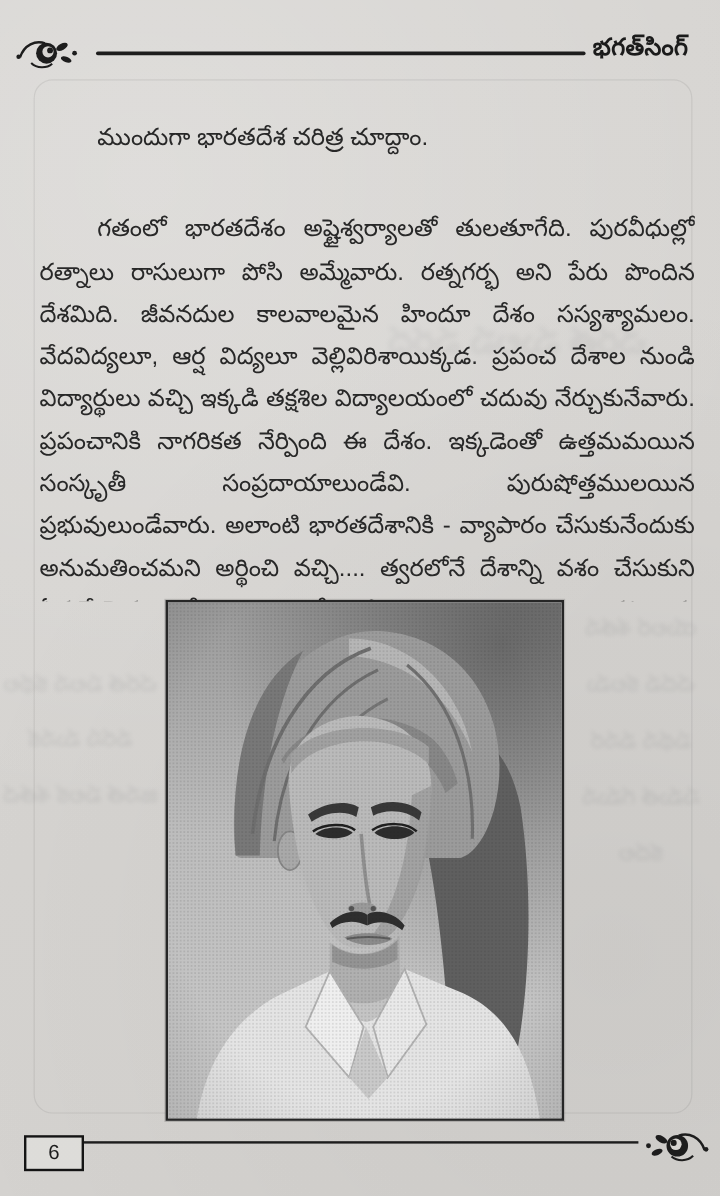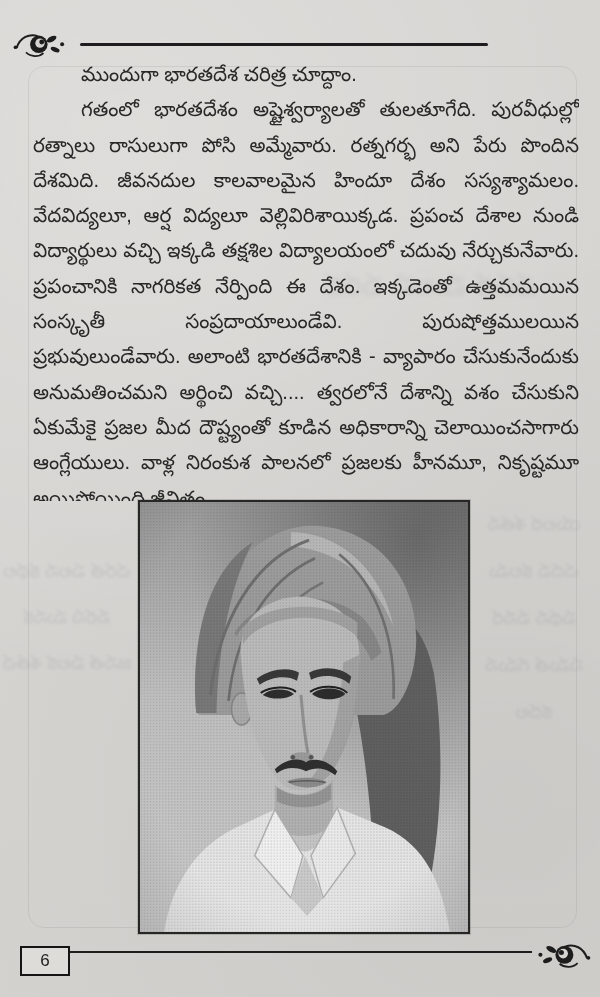--- a/index.html
+++ b/index.html
@@ -37,21 +37,21 @@
     pointer-events:none;
   }
 
   
   .body-text {
     position:absolute; left:33px; top:57px; width:546px; height:444px;
     overflow:hidden;
     font-size:20px; line-height:35.3px; color:#282828;
     text-align:justify;
   }
-  .body-text p { text-indent:48px; }
+  .body-text p { text-indent:48px;margin-top:41px; }
 
   
   .ghost {
     position:absolute; color:#6a6d70; opacity:.16;
     filter:blur(1.6px); transform:scaleX(-1);
     pointer-events:none; text-align:center; word-break:break-word;
   }
   .ghost-left   { left:2px;  top:548px; width:130px; font-size:19px; line-height:46px; }
   .ghost-right  { left:472px; top:500px; width:124px; font-size:19px; line-height:47px; }
   .ghost-center { left:300px; top:262px; width:262px; font-size:30px; font-weight:bold;
@@ -93,20 +93,21 @@
       <path d="M24,42 C32,50 46,50 54,43" stroke="#1d1d1d" stroke-width="3" fill="none"></path>
       <circle cx="46" cy="28" r="15" fill="#1d1d1d"></circle>
       <circle cx="48" cy="26" r="8" fill="#d6d4d1"></circle>
       <circle cx="51" cy="24" r="4.2" fill="#1d1d1d"></circle>
       <ellipse cx="68" cy="19" rx="9" ry="4.5" fill="#1d1d1d" transform="rotate(-28 68 19)"></ellipse>
       <ellipse cx="74" cy="37" rx="8" ry="4" fill="#1d1d1d" transform="rotate(22 74 37)"></ellipse>
       <circle cx="86" cy="28" r="3.4" fill="#1d1d1d"></circle>
     </svg>
   </div>
   <div class="header-rule"></div>
+  <div class="header-title">భగత్‌సింగ్</div>
 
   <div class="ghost-frame"></div>
 
   <div class="body-text">
     <p>ముందుగా భారతదేశ చరిత్ర చూద్దాం.</p>
     <p>గతంలో భారతదేశం అష్టైశ్వర్యాలతో తులతూగేది. పురవీధుల్లో రత్నాలు రాసులుగా పోసి అమ్మేవారు. రత్నగర్భ అని పేరు పొందిన దేశమిది. జీవనదుల కాలవాలమైన హిందూ దేశం సస్యశ్యామలం. వేదవిద్యలూ, ఆర్ష విద్యలూ వెల్లివిరిశాయిక్కడ. ప్రపంచ దేశాల నుండి విద్యార్థులు వచ్చి ఇక్కడి తక్షశిల విద్యాలయంలో చదువు నేర్చుకునేవారు. ప్రపంచానికి నాగరికత నేర్పింది ఈ దేశం. ఇక్కడెంతో ఉత్తమమయిన సంస్కృతీ సంప్రదాయాలుండేవి. పురుషోత్తములయిన ప్రభువులుండేవారు. అలాంటి భారతదేశానికి - వ్యాపారం చేసుకునేందుకు అనుమతించమని అర్థించి వచ్చి.... త్వరలోనే దేశాన్ని వశం చేసుకుని ఏకుమేకై ప్రజల మీద దౌష్ట్యంతో కూడిన అధికారాన్ని చెలాయించసాగారు ఆంగ్లేయులు. వాళ్ల నిరంకుశ పాలనలో ప్రజలకు హీనమూ, నికృష్టమూ అయిపోయింది జీవితం.</p>
   </div>
 
   <div class="ghost ghost-center">చరత మలప వరద</div>
   <div class="ghost ghost-left">చరత పలన కథల వరస మనక జనత పలక శతచ</div>

